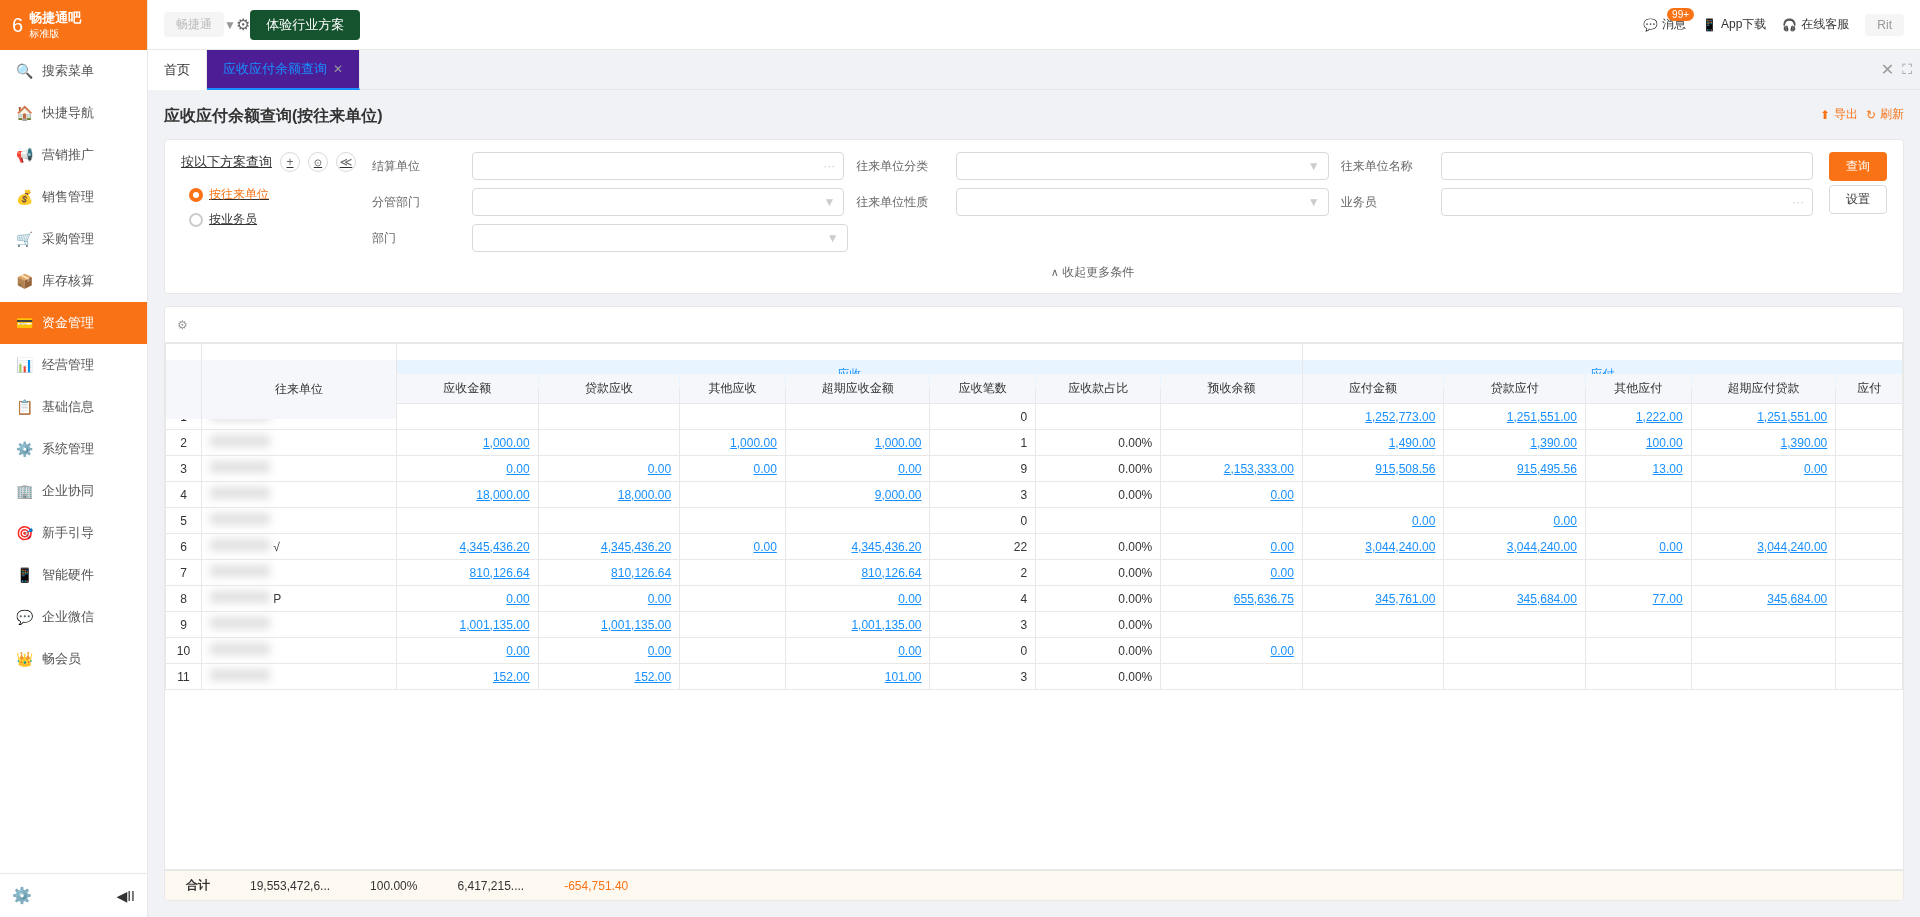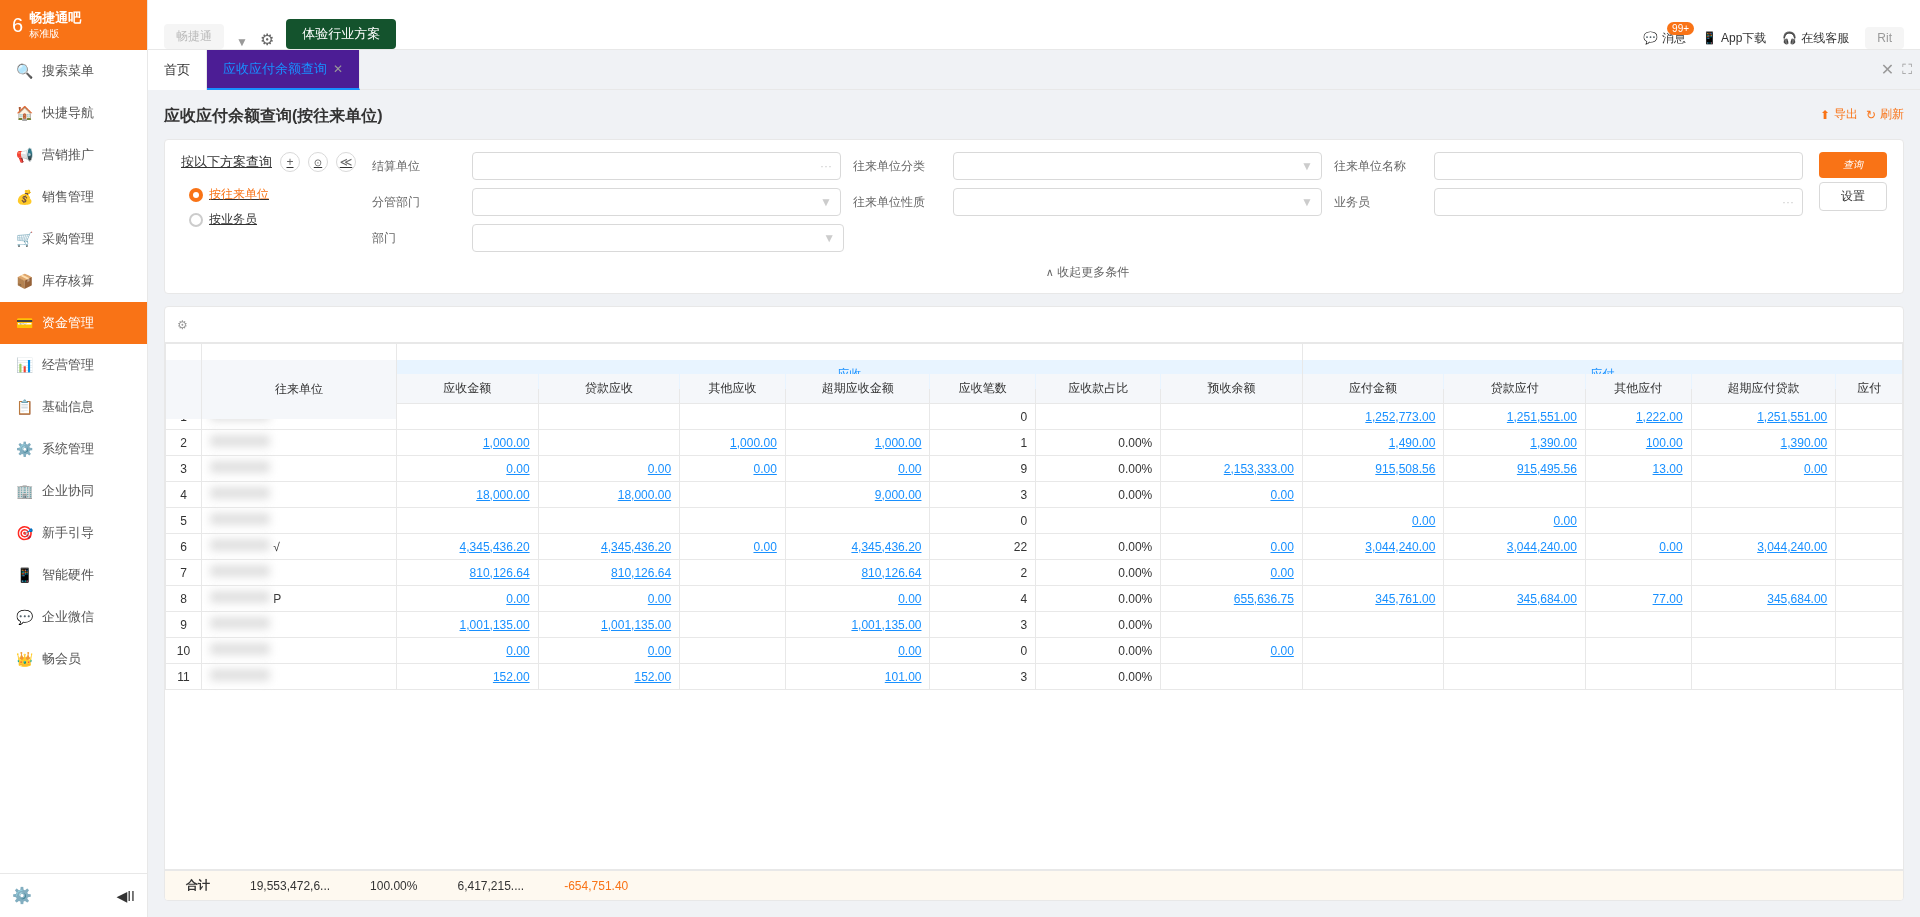--- a/index.html
+++ b/index.html
@@ -12,21 +12,21 @@
     .sidebar-logo-sub { color: #fff; font-size: 10px; }
     .sidebar-item { display: flex; align-items: center; gap: 8px; padding: 12px 16px; cursor: pointer; color: #555; font-size: 13px; }
     .sidebar-item.active { background: #f97316; color: #fff; border-radius: 0; }
     .sidebar-item .icon { width: 18px; height: 18px; display: flex; align-items: center; justify-content: center; font-size: 14px; }
     .sidebar-bottom { margin-top: auto; border-top: 1px solid #e8e8e8; display: flex; align-items: center; padding: 12px; gap: 8px; }
 
     
     .main { flex: 1; display: flex; flex-direction: column; height: 917px; overflow: hidden; }
 
     
-    .topbar { height: 50px; background: #fff; border-bottom: 1px solid #e8e8e8; display: flex; align-items: flex-end; padding: 0 16px; gap: 12px; }
+    .topbar { height: 50px; background: #fff; border-bottom: 1px solid #e8e8e8; display: flex; align-items: center; padding: 0 16px; gap: 0; }
     .topbar-brand { color: #999; font-size: 12px; background: #f5f5f5; padding: 4px 12px; border-radius: 4px; }
     .topbar-gear { color: #666; font-size: 16px; cursor: pointer; }
     .topbar-btn { background: #14532d; color: #fff; border: none; padding: 6px 16px; border-radius: 4px; cursor: pointer; font-size: 13px; font-family: Liberation Serif, serif; }
     .topbar-right { margin-left: auto; display: flex; align-items: center; gap: 16px; }
     .topbar-msg { position: relative; cursor: pointer; display: flex; align-items: center; gap: 4px; }
     .badge { background: #f97316; color: #fff; border-radius: 10px; font-size: 10px; padding: 1px 5px; position: absolute; top: -8px; right: -8px; }
     .topbar-user { color: #999; font-size: 12px; background: #f5f5f5; padding: 4px 12px; border-radius: 4px; }
 
     
     .tabbar { height: 40px; background: #f0f2f5; display: flex; align-items: center; padding: 0 0; border-bottom: 1px solid #e8e8e8; }
@@ -56,21 +56,21 @@
     .scheme-btn { display: flex; align-items: center; gap: 6px; padding: 4px 8px; cursor: pointer; border-radius: 4px; font-size: 12px; }
     .scheme-btn.active { color: #f97316; }
     .scheme-dot { width: 14px; height: 14px; border-radius: 50%; background: #f97316; display: flex; align-items: center; justify-content: center; }
     .scheme-dot-inner { width: 6px; height: 6px; border-radius: 50%; background: #fff; }
     .scheme-dot2 { width: 14px; height: 14px; border-radius: 50%; border: 2px solid #ccc; }
     .collapse-row { text-align: center; margin-top: 4px; }
     .collapse-btn { color: #666; font-size: 12px; cursor: pointer; }
 
     
     .query-btns { display: flex; flex-direction: column; gap: 4px; }
-    .query-btn { background: #f97316; color: #fff; border: none; padding: 6px 24px; border-radius: 4px; cursor: pointer; font-size: 10px; font-style: italic; }
+    .query-btn { background: #f97316; color: #fff; border: none; padding: 6px 14px; border-radius: 4px; cursor: pointer; font-size: 12px; }
     .set-btn { border: 1px solid #d9d9d9; background: #fff; color: #333; padding: 5px 16px; border-radius: 4px; cursor: pointer; font-size: 12px; }
 
     
     .table-wrapper { flex: 1; background: #fff; border: 1px solid #e8e8e8; border-radius: 4px; overflow: hidden; display: flex; flex-direction: column; }
     .table-toolbar { height: 36px; display: flex; align-items: center; padding: 0 12px; border-bottom: 1px solid #e8e8e8; }
     .gear-icon { color: #999; cursor: pointer; }
     table { width: 100%; border-collapse: collapse; font-size: 12px; }
     thead th { background: #f5f7fa; padding: 6px 8px; text-align: center; border: 1px solid #e8e8e8; font-weight: normal; color: #333; white-space: nowrap; position: sticky; top: 16px; z-index: 2; }
     thead th.group-header { background: #e8f4ff; color: #1890ff; }
     tbody td { padding: 5px 8px; border: 1px solid #e8e8e8; text-align: right; color: #333; white-space: nowrap; }

